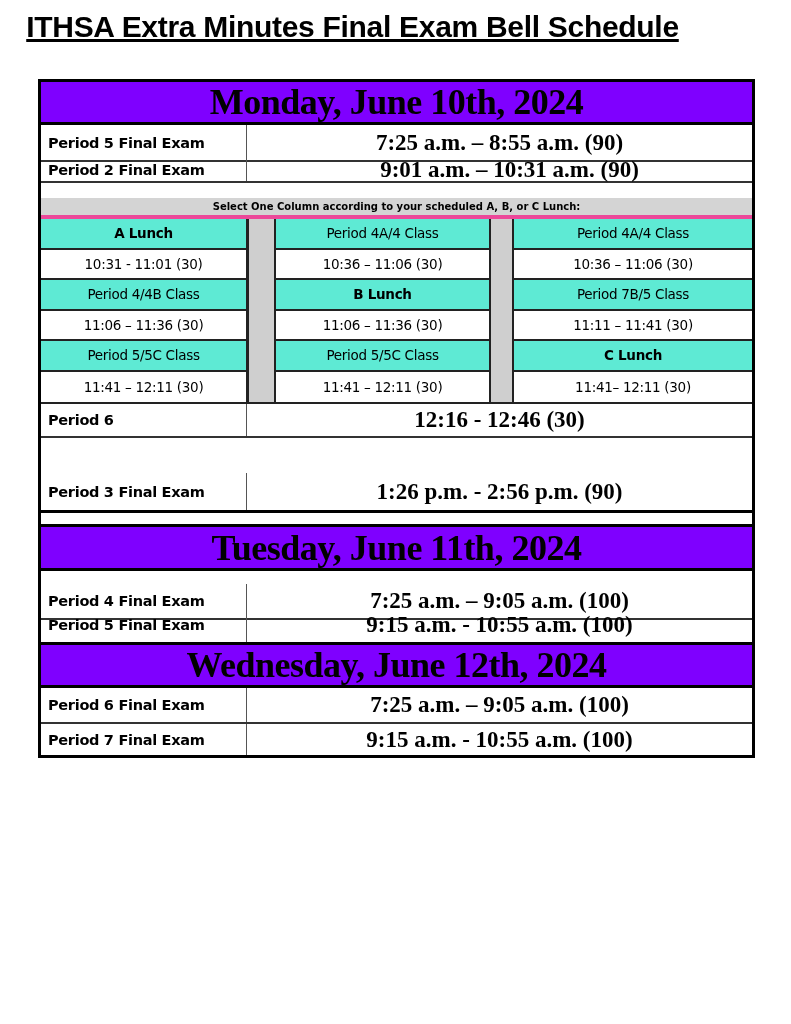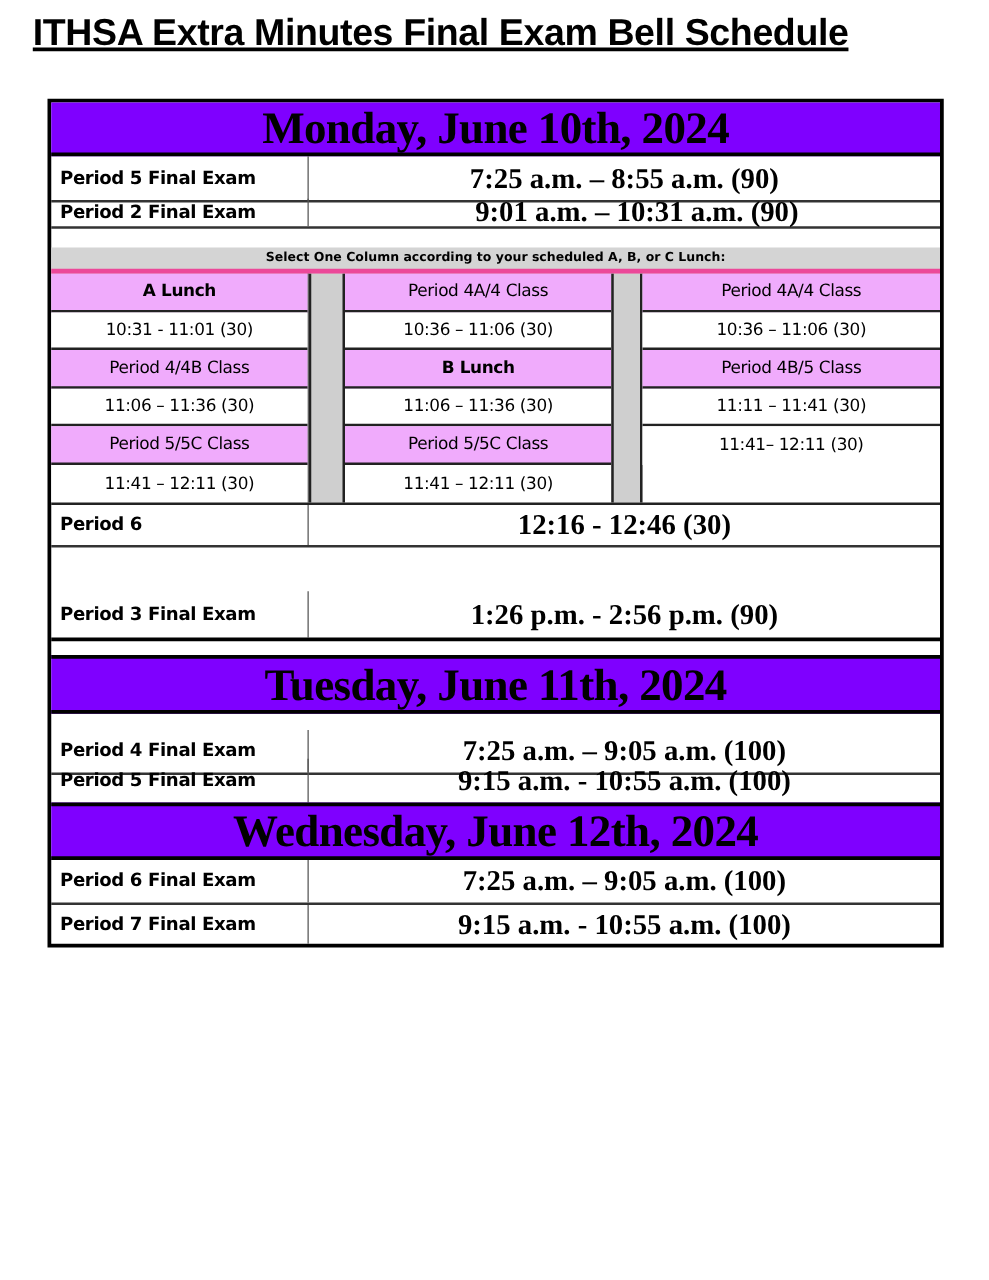--- a/index.html
+++ b/index.html
@@ -36,21 +36,21 @@
     font-size: 10px; font-weight: bold; border-bottom: 4px solid #ec4899;
   }
   .grid { position: absolute; left: 0; top: 137px; width: 711px; height: 183px; }
   .col { position: absolute; top: 0; height: 183px; }
   .spacer { position: absolute; top: 0; height: 183px; background: #cfcfcf; border-left: 2px solid #222; border-right: 2px solid #222; }
   .cell {
     height: 30.5px; display: flex; justify-content: center; align-items: center;
     font-family: "DejaVu Sans", sans-serif; font-size: 13.5px; border-bottom: 2px solid #222;
     letter-spacing: -0.3px;
   }
-  .cell.g { background: #f0abfc; }
+  .cell.g { background: #5eead4; }
   .cell.w { background: #fff; }
   .cell.b { font-weight: bold; }
   .blank { border-top: 3px solid #000; }
 </style>
 </head>
 <body>
 
 <div class="title">ITHSA Extra Minutes Final Exam Bell Schedule</div>
 
 <div class="sheet">
@@ -83,22 +83,23 @@
       <div class="cell w">10:36 – 11:06 (30)</div>
       <div class="cell g b">B Lunch</div>
       <div class="cell w">11:06 – 11:36 (30)</div>
       <div class="cell g">Period 5/5C Class</div>
       <div class="cell w" style="border-bottom:none;">11:41 – 12:11 (30)</div>
     </div>
     <div class="spacer" style="left:448px;width:25px;"></div>
     <div class="col" style="left:473px;width:238px;">
       <div class="cell g">Period 4A/4 Class</div>
       <div class="cell w">10:36 – 11:06 (30)</div>
-      <div class="cell g">Period 4B/5 Class</div>
+      <div class="cell g">Period 7B/5 Class</div>
       <div class="cell w">11:11 – 11:41 (30)</div>
+      <div class="cell g b">C Lunch</div>
       <div class="cell w" style="border-bottom:none;">11:41– 12:11 (30)</div>
     </div>
   </div>
 
   <div class="row line" style="top:320px;height:36px;border-top:2px solid #222;">
     <div class="lbl">Period 6</div>
     <div class="val">12:16 - 12:46 (30)</div>
   </div>
   <div class="row" style="top:391px;height:37px;">
     <div class="lbl">Period 3 Final Exam</div>

